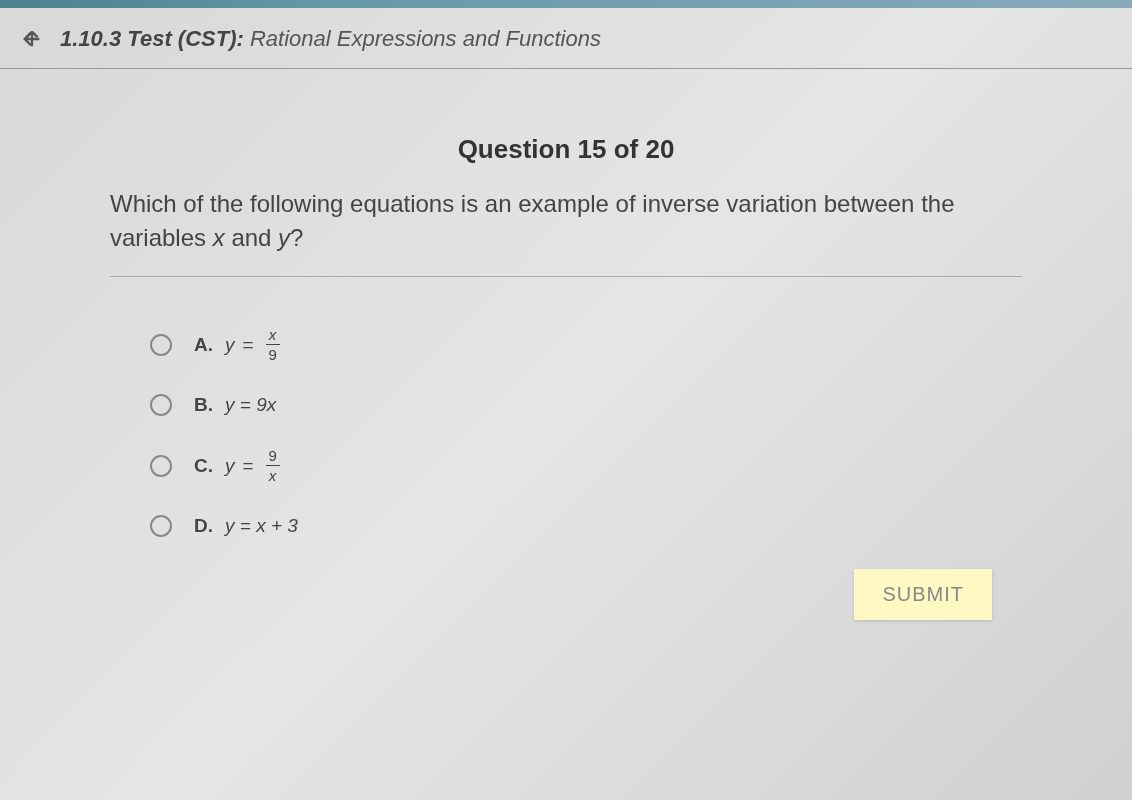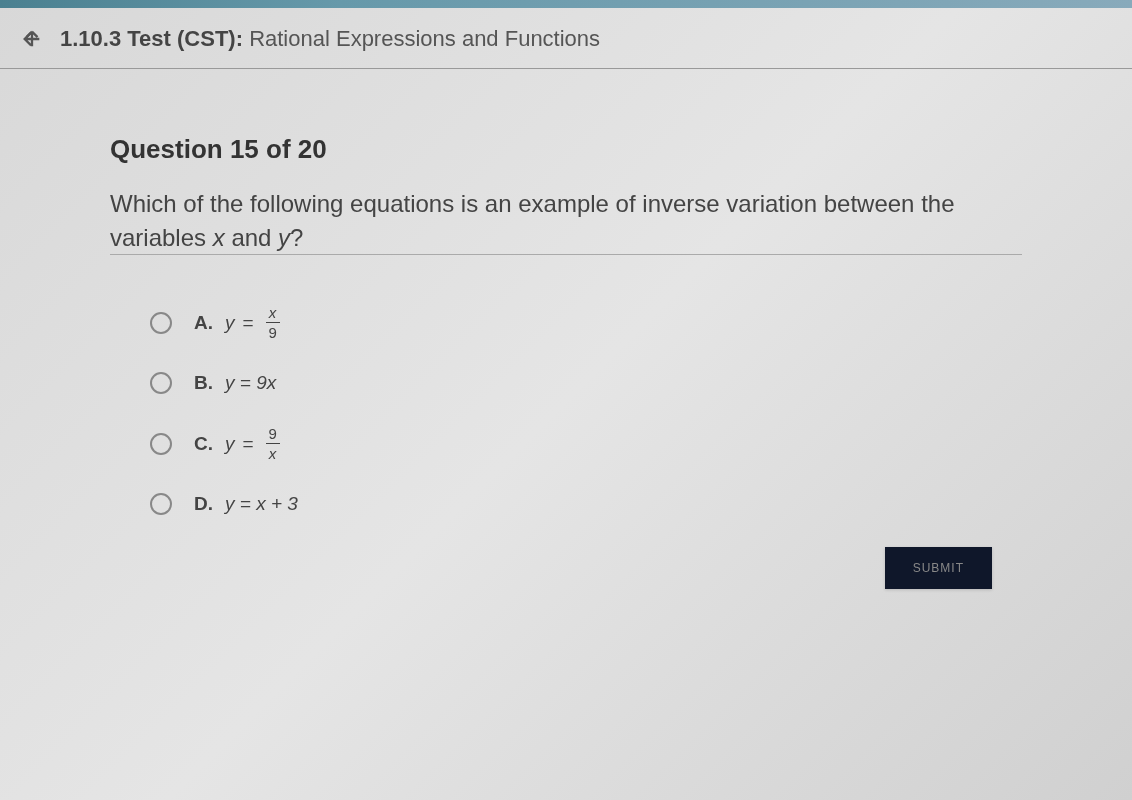--- a/index.html
+++ b/index.html
@@ -20,20 +20,21 @@
       height: 8px;
       background: linear-gradient(90deg, #4a8090 0%, #6699aa 30%, #88aabb 100%);
     }
     
     .header {
       padding: 18px 20px 16px 20px;
       border-bottom: 1px solid #999;
       display: flex;
       align-items: center;
       gap: 16px;
+      font-style: italic;
     }
     
     .back-arrow {
       width: 24px;
       height: 24px;
       display: flex;
       align-items: center;
       justify-content: center;
       cursor: pointer;
     }
@@ -58,27 +59,29 @@
     
     .content {
       padding: 65px 110px 0 110px;
     }
     
     .question-number {
       font-size: 26px;
       font-weight: bold;
       color: #333;
       margin-bottom: 22px;
+      text-align: center;
     }
     
     .question-text {
       font-size: 24px;
       color: #444;
       line-height: 1.4;
       margin-bottom: 20px;
+      padding-bottom: 22px;
       border-bottom: 1px solid #aaa;
     }
     
     .italic {
       font-style: italic;
     }
     
     .options {
       padding: 30px 0 0 40px;
     }
@@ -142,25 +145,25 @@
     }
     
     .submit-container {
       display: flex;
       justify-content: flex-end;
       padding-right: 30px;
       margin-top: 30px;
     }
     
     .submit-btn {
-      background: #0f172a;
+      background: #fef9c3;
       color: #888;
       border: none;
       padding: 14px 28px;
-      font-size: 12px;
+      font-size: 20px;
       font-weight: 500;
       letter-spacing: 1px;
       cursor: not-allowed;
       box-shadow: 0 1px 3px rgba(0,0,0,0.15);
     }
   </style>
 </head>
 <body>
 
 <div class="top-bar"></div>

